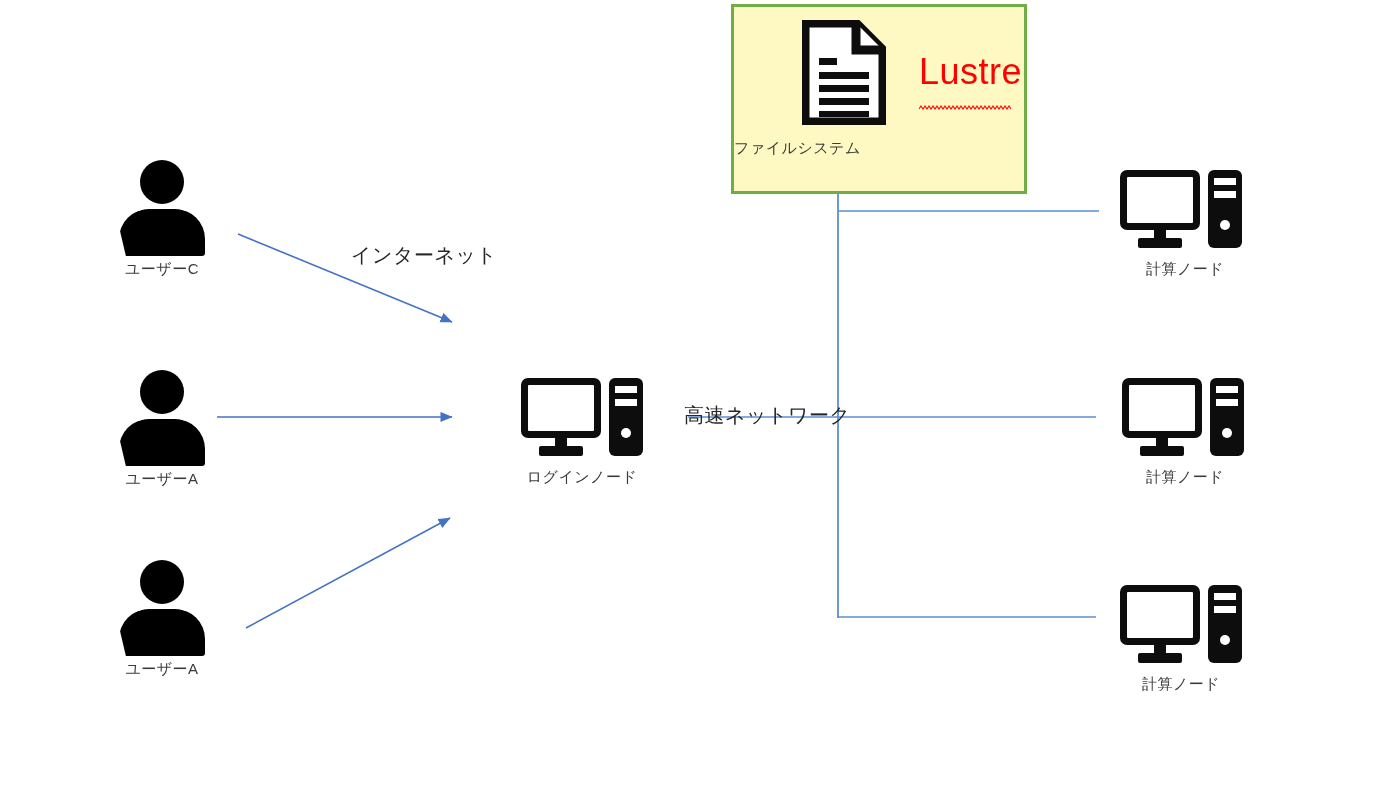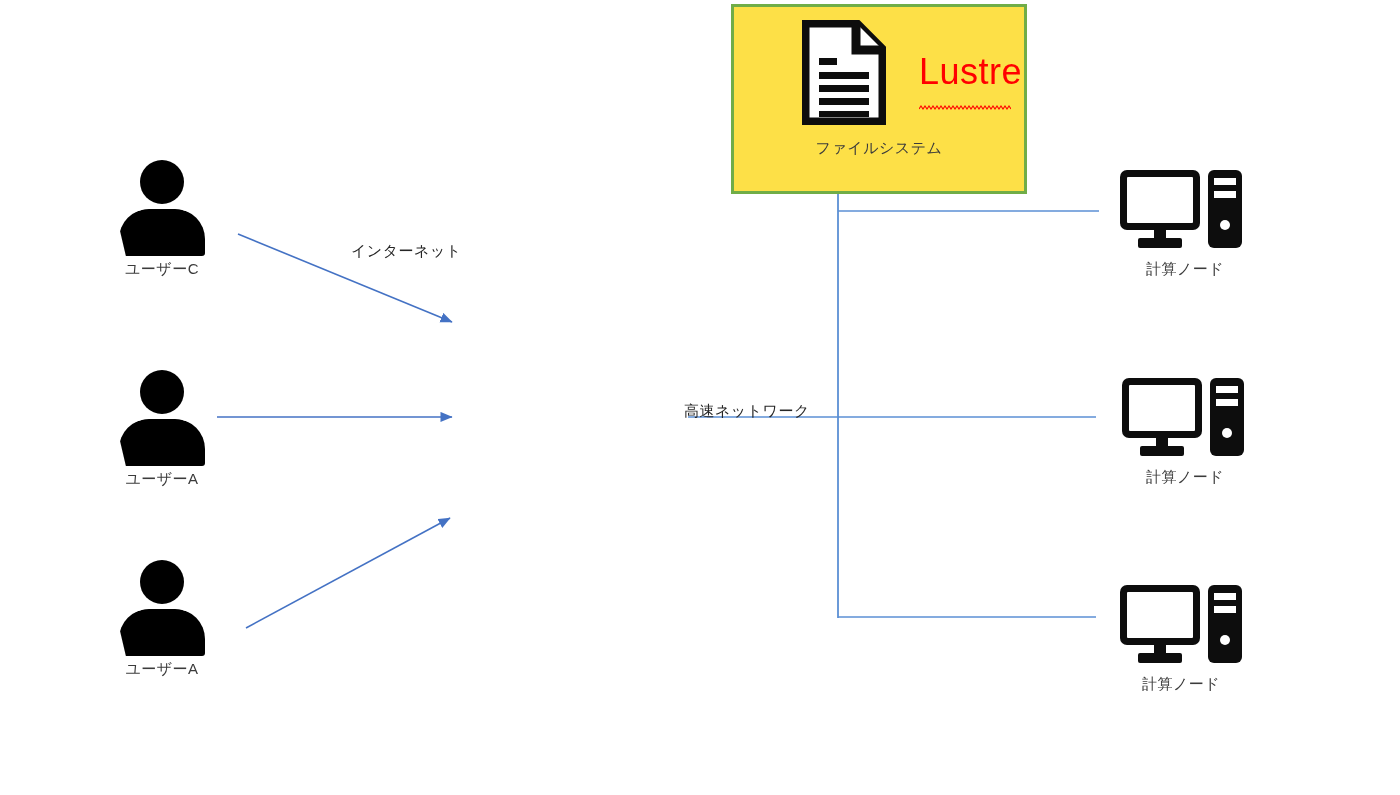--- a/index.html
+++ b/index.html
@@ -134,21 +134,21 @@
     height: 10px;
     border-radius: 50%;
     background: #ffffff;
   }
 
   
   .fs-box {
     position: absolute;
     box-sizing: border-box;
     border: 3px solid #70ad47;
-    background: #fde047;
+    background: #fef9c3;
   }
   .fs-inner {
     position: relative;
     width: 100%;
     height: 100%;
   }
   .doc-icon {
     position: absolute;
     left: 68px;
     top: 13px;
@@ -171,31 +171,30 @@
     left: 185px;
     top: 89px;
     width: 92px;
     height: 5px;
   }
   .fs-label {
     position: absolute;
     left: 0;
     right: 0;
     top: 132px;
-    text-align: center;
     font-size: 15px;
     color: #3b3b3b;
     letter-spacing: 0.5px;
     white-space: nowrap;
   }
 
   
   .edge-label {
     position: absolute;
-    font-size: 15px;
+    font-size: 20px;
     color: #262626;
     letter-spacing: 0.5px;
     white-space: nowrap;
     font-family: "Liberation Sans", "DejaVu Sans", sans-serif;
   }
 </style>
 </head>
 <body>
 
 <div id="canvas">
@@ -272,66 +271,81 @@
   </div>
 
   <div class="node" style="left:119px; top:560px; width:86px;">
     <div class="person">
       <div class="head"></div>
       <div class="body"></div>
     </div>
     <div class="node-label">ユーザーA</div>
   </div>
 
-
-  <div class="node" style="left:1120px; top:170px; width:122px;">
+  <div class="node" style="left:521px; top:378px; width:122px;">
     <div class="computer">
       <div class="monitor">
         <div class="screen"></div>
       </div>
       <div class="neck"></div>
       <div class="base"></div>
       <div class="tower">
         <div class="slot s1"></div>
         <div class="slot s2"></div>
         <div class="power"></div>
       </div>
     </div>
-    <div class="node-label" style="margin-top:12px; margin-left:8px;">計算ノード</div>
-  </div>
-
-  <div class="node" style="left:1122px; top:378px; width:122px;">
+    <div class="node-label" style="margin-top:12px;">ログインノード</div>
+  </div>
+
+  <div class="node" style="left:1120px; top:170px; width:122px;">
     <div class="computer">
       <div class="monitor">
         <div class="screen"></div>
       </div>
       <div class="neck"></div>
       <div class="base"></div>
       <div class="tower">
         <div class="slot s1"></div>
         <div class="slot s2"></div>
         <div class="power"></div>
       </div>
     </div>
-    <div class="node-label" style="margin-top:12px; margin-left:4px;">計算ノード</div>
-  </div>
-
-  <div class="node" style="left:1120px; top:585px; width:122px;">
+    <div class="node-label" style="margin-top:12px; margin-left:8px;">計算ノード</div>
+  </div>
+
+  <div class="node" style="left:1122px; top:378px; width:122px;">
     <div class="computer">
       <div class="monitor">
         <div class="screen"></div>
       </div>
       <div class="neck"></div>
       <div class="base"></div>
       <div class="tower">
         <div class="slot s1"></div>
         <div class="slot s2"></div>
         <div class="power"></div>
       </div>
     </div>
+    <div class="node-label" style="margin-top:12px; margin-left:4px;">計算ノード</div>
+  </div>
+
+  <div class="node" style="left:1120px; top:585px; width:122px;">
+    <div class="computer">
+      <div class="monitor">
+        <div class="screen"></div>
+      </div>
+      <div class="neck"></div>
+      <div class="base"></div>
+      <div class="tower">
+        <div class="slot s1"></div>
+        <div class="slot s2"></div>
+        <div class="power"></div>
+      </div>
+    </div>
     <div class="node-label" style="margin-top:12px; margin-left:0px;">計算ノード</div>
   </div>
 
   <div class="edge-label" style="left:351px; top:242px;">インターネット</div>
 
   <div class="edge-label" style="left:684px; top:371px;margin-top:31px;">高速ネットワーク</div>
 
 </div>
 
 </body></html>

